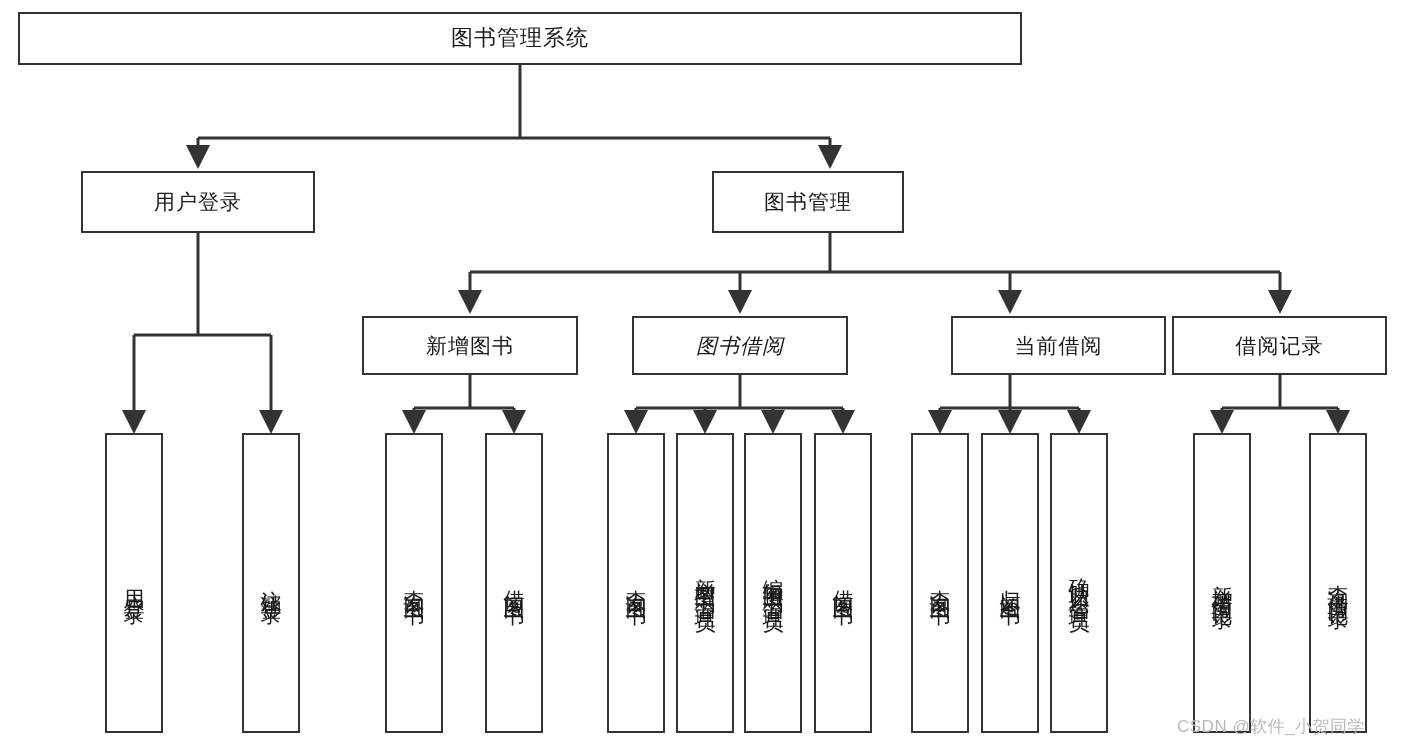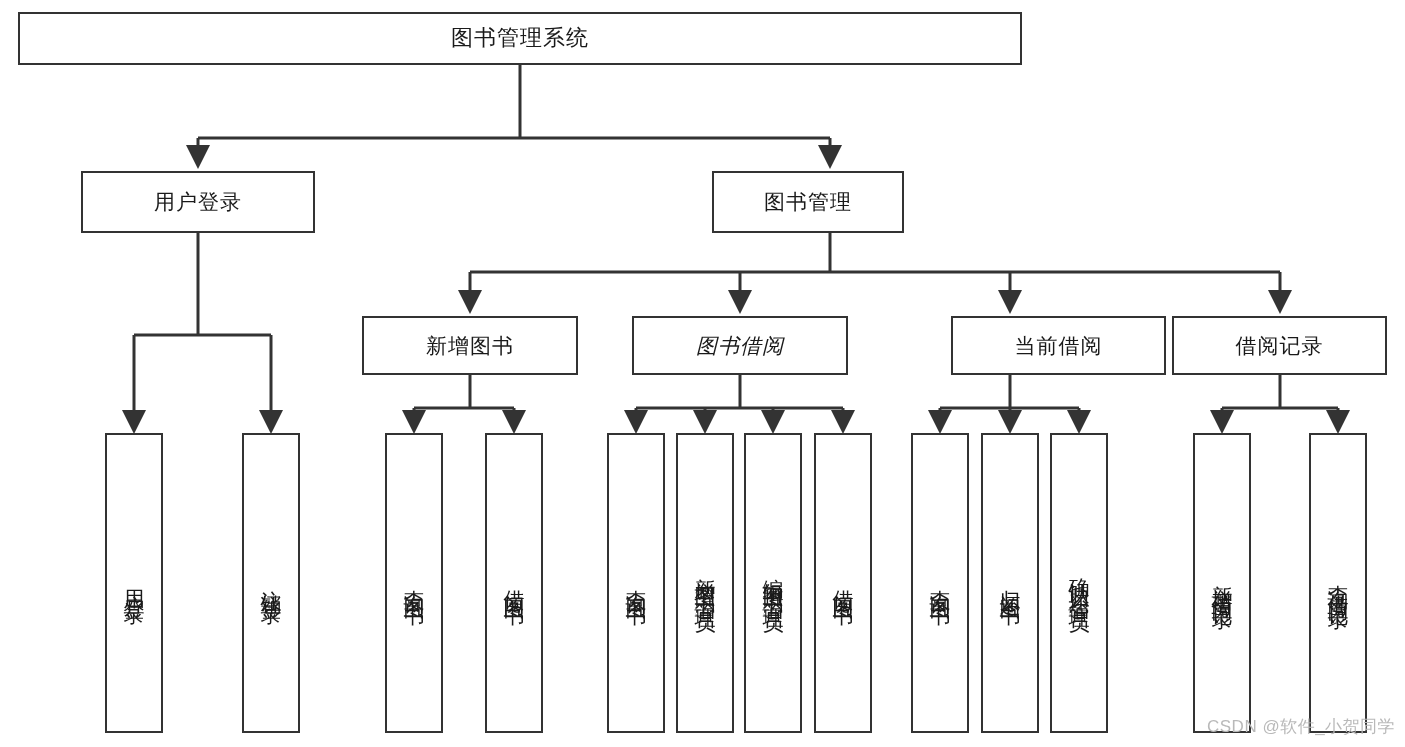--- a/index.html
+++ b/index.html
@@ -151,15 +151,15 @@
   <div class="node vertical" style="left:911px; top:433px; width:58px; height:300px;">查询图书</div>
 
   <div class="node vertical" style="left:981px; top:433px; width:58px; height:300px;">归还图书</div>
 
   <div class="node vertical" style="left:1050px; top:433px; width:58px; height:300px;">确认归还（管理员）</div>
 
   <div class="node vertical" style="left:1193px; top:433px; width:58px; height:300px;">新增借阅记录</div>
 
   <div class="node vertical" style="left:1309px; top:433px; width:58px; height:300px;">查询借阅记录</div>
 
-  <div class="watermark" style="left:1207px; top:715px;">CSDN @软件_小贺同学</div>
+  <div class="watermark" style="left:1177px; top:715px;">CSDN @软件_小贺同学</div>
 
 </div>
 
 </body></html>

